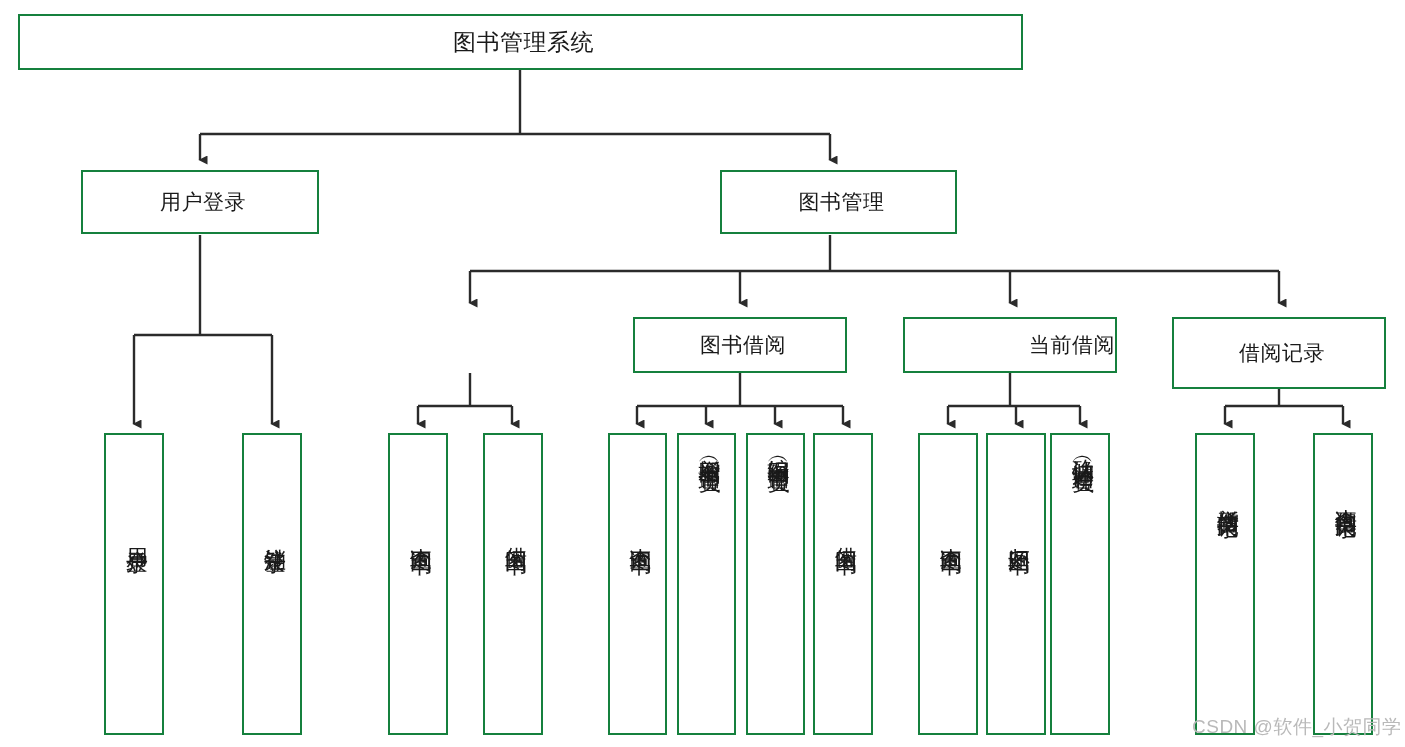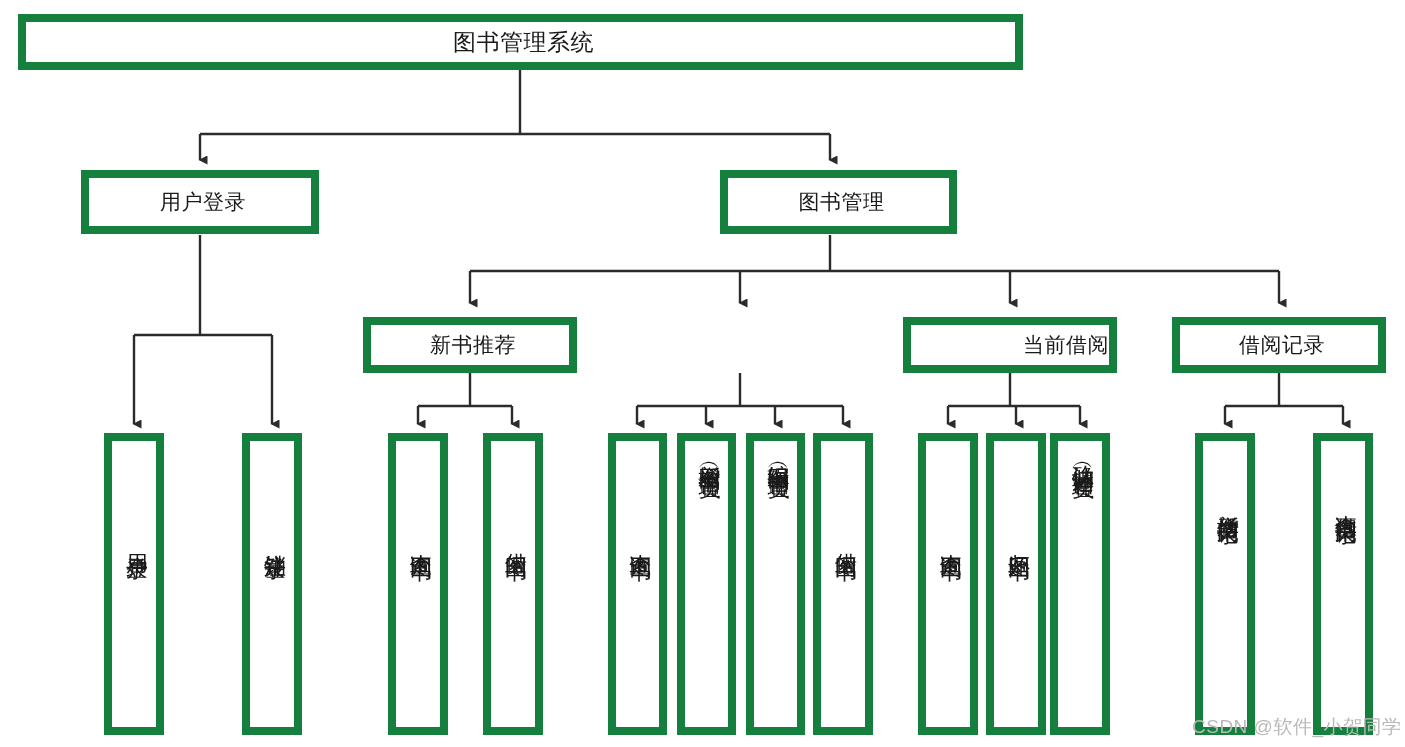--- a/index.html
+++ b/index.html
@@ -22,21 +22,21 @@
     position: absolute;
     left: 0;
     top: 0;
     width: 1405px;
     height: 747px;
   }
   .node {
     position: absolute;
     box-sizing: border-box;
     background: #ffffff;
-    border: 8px solid #15803d;
+    border: 2px solid #15803d;
     display: flex;
     align-items: center;
     justify-content: center;
     z-index: 2;
     padding-left: 6px;
   }
   .node-label {
     color: #1a1a1a;
     font-size: 21px;
     line-height: 1.22;
@@ -129,27 +129,27 @@
     <span class="node-label">图书管理系统</span>
   </div>
 
   <div class="node" style="left:81px; top:170px; width:238px; height:64px;">
     <span class="node-label">用户登录</span>
   </div>
   <div class="node" style="left:720px; top:170px; width:237px; height:64px;">
     <span class="node-label">图书管理</span>
   </div>
 
-  <div class="node" style="left:363px; top:317px; width:214px; height:56px;">
-    <span class="node-label">新书推荐</span>
+  <div class="node" style="left:633px; top:317px; width:214px; height:56px;">
+    <span class="node-label">图书借阅</span>
   </div>
   <div class="node" style="left:903px; top:317px; width:214px; height:56px;justify-content:flex-end;">
     <span class="node-label">当前借阅</span>
   </div>
-  <div class="node" style="left:1172px; top:317px; width:214px; height:56px;">
+  <div class="node" style="left:1172px; top:317px; width:214px; height:72px;">
     <span class="node-label">借阅记录</span>
   </div>
 
   <div class="node node-vertical" style="left:104px; top:433px; width:60px; height:302px; padding-top:95px;">
     <span class="node-label">用户登录</span>
   </div>
   <div class="node node-vertical" style="left:242px; top:433px; width:60px; height:302px; padding-top:95px;">
     <span class="node-label">注销登录</span>
   </div>
 

